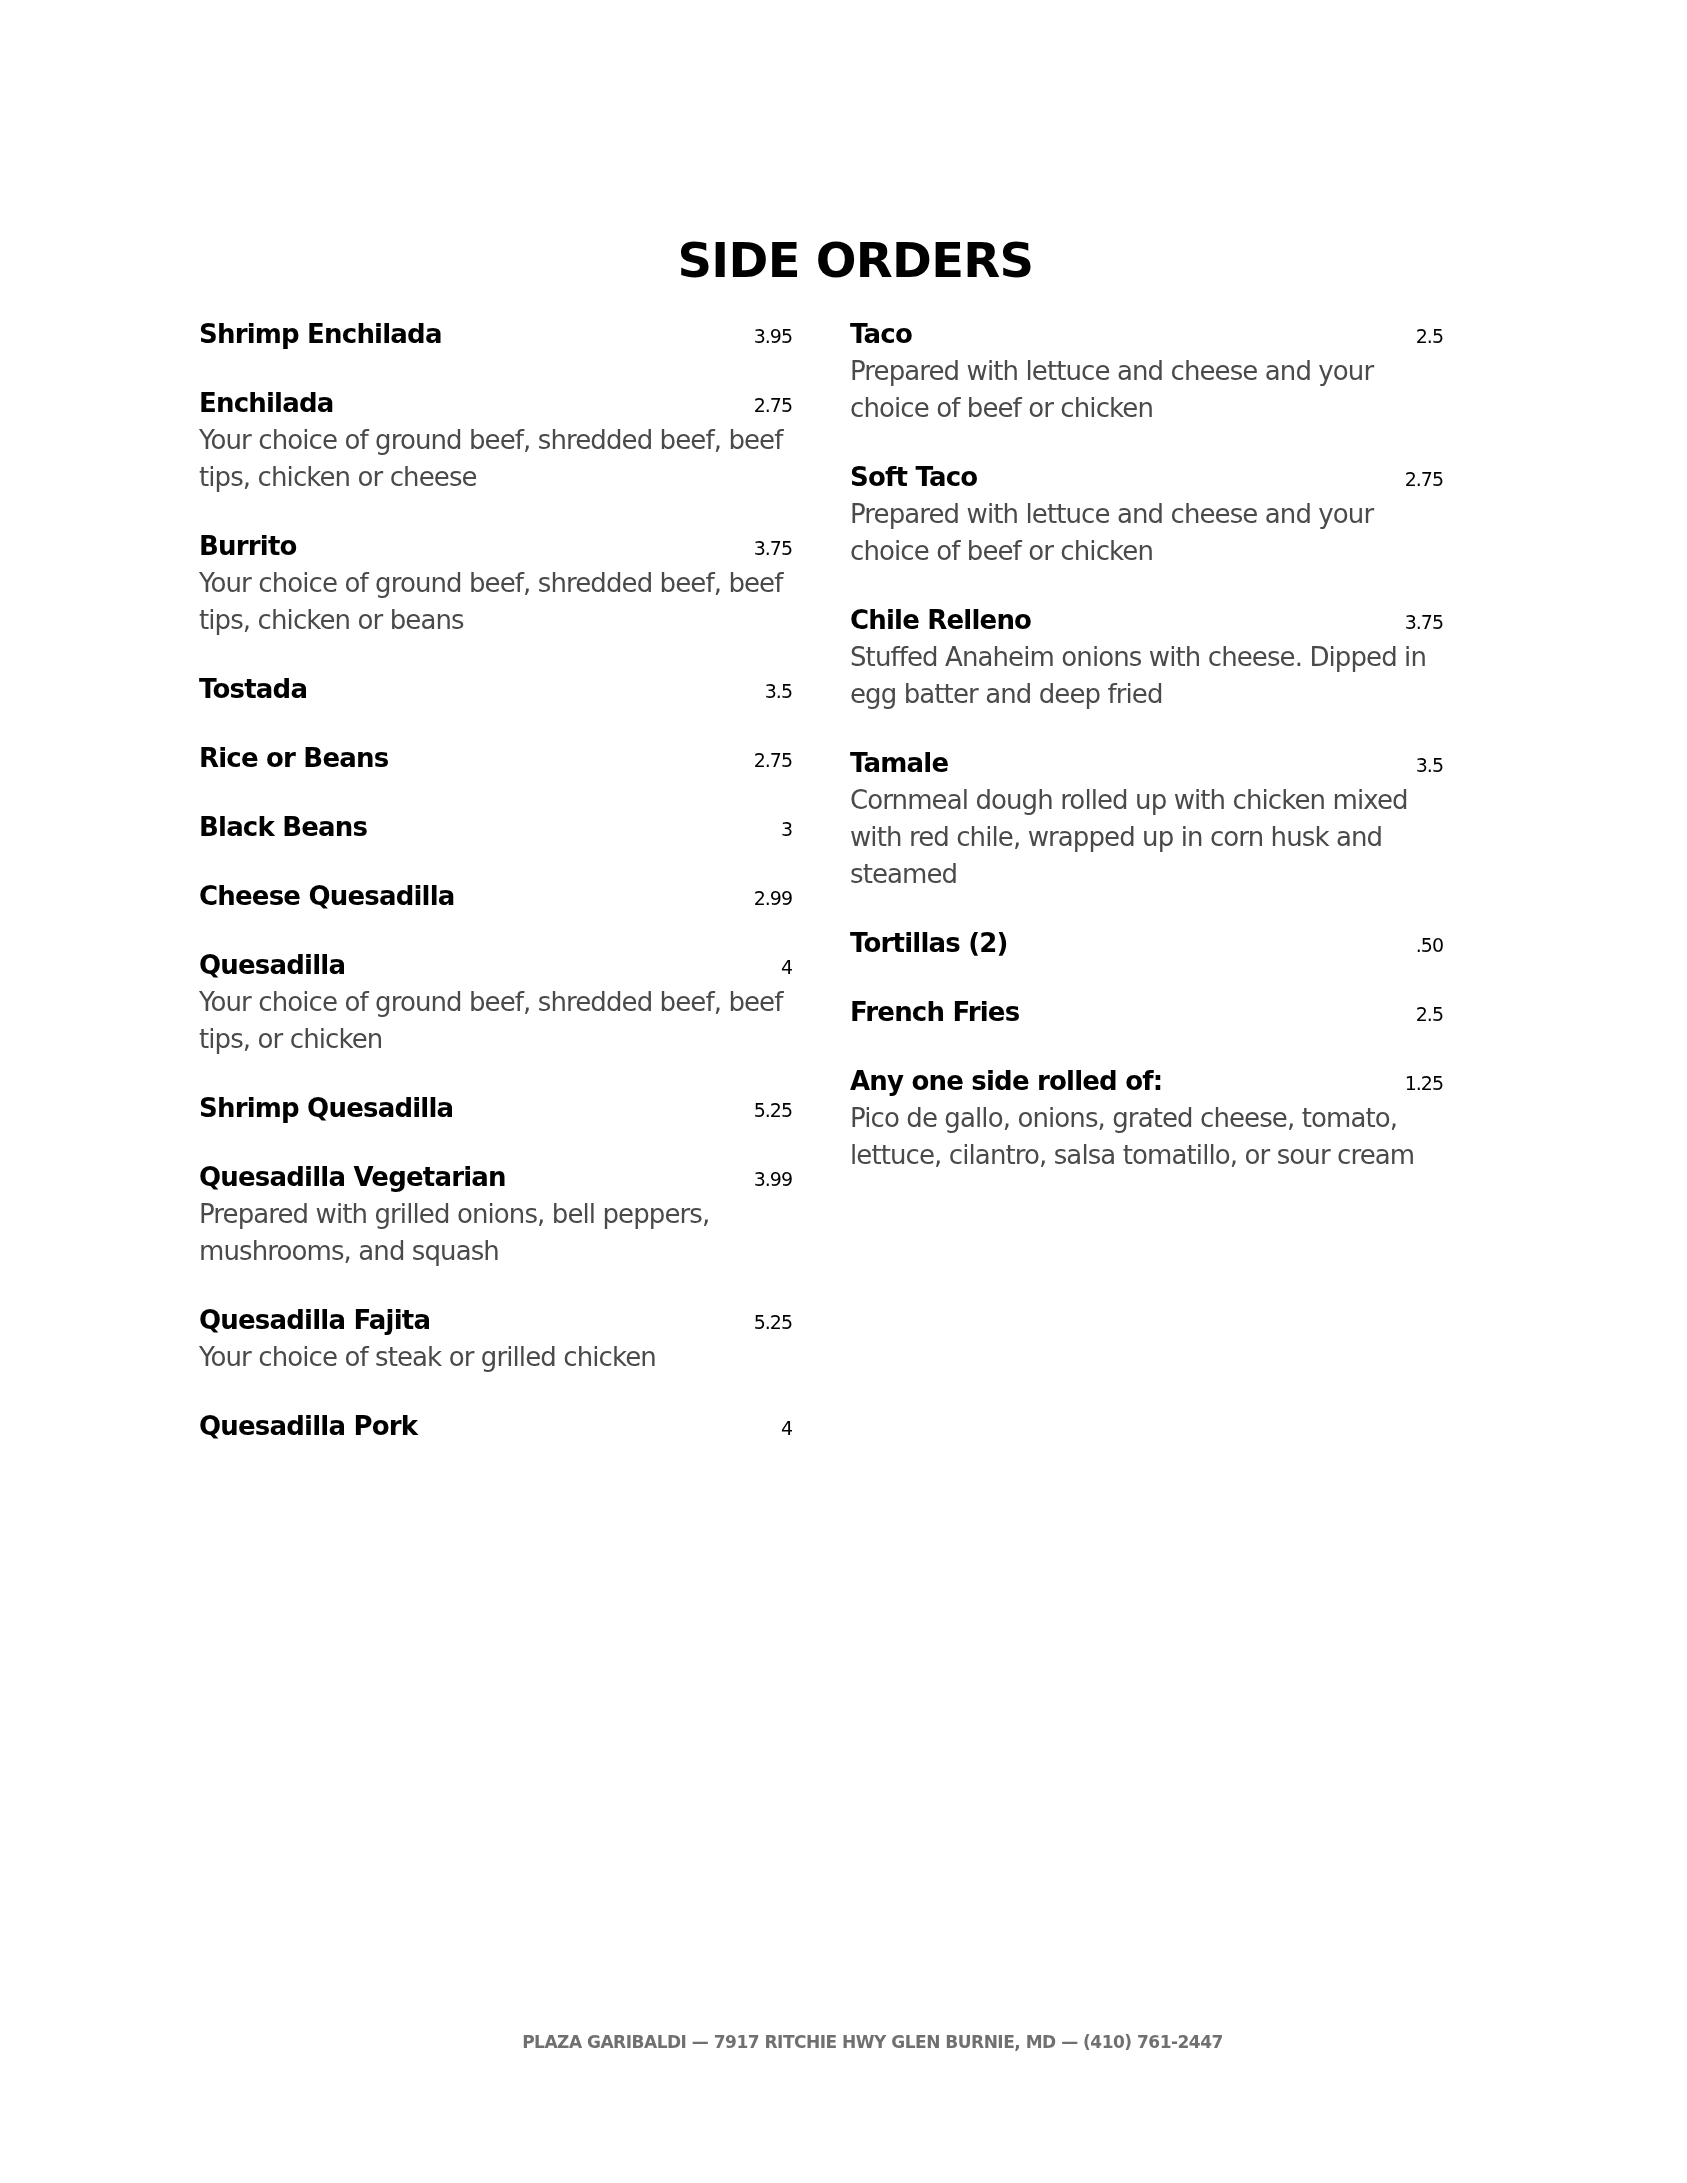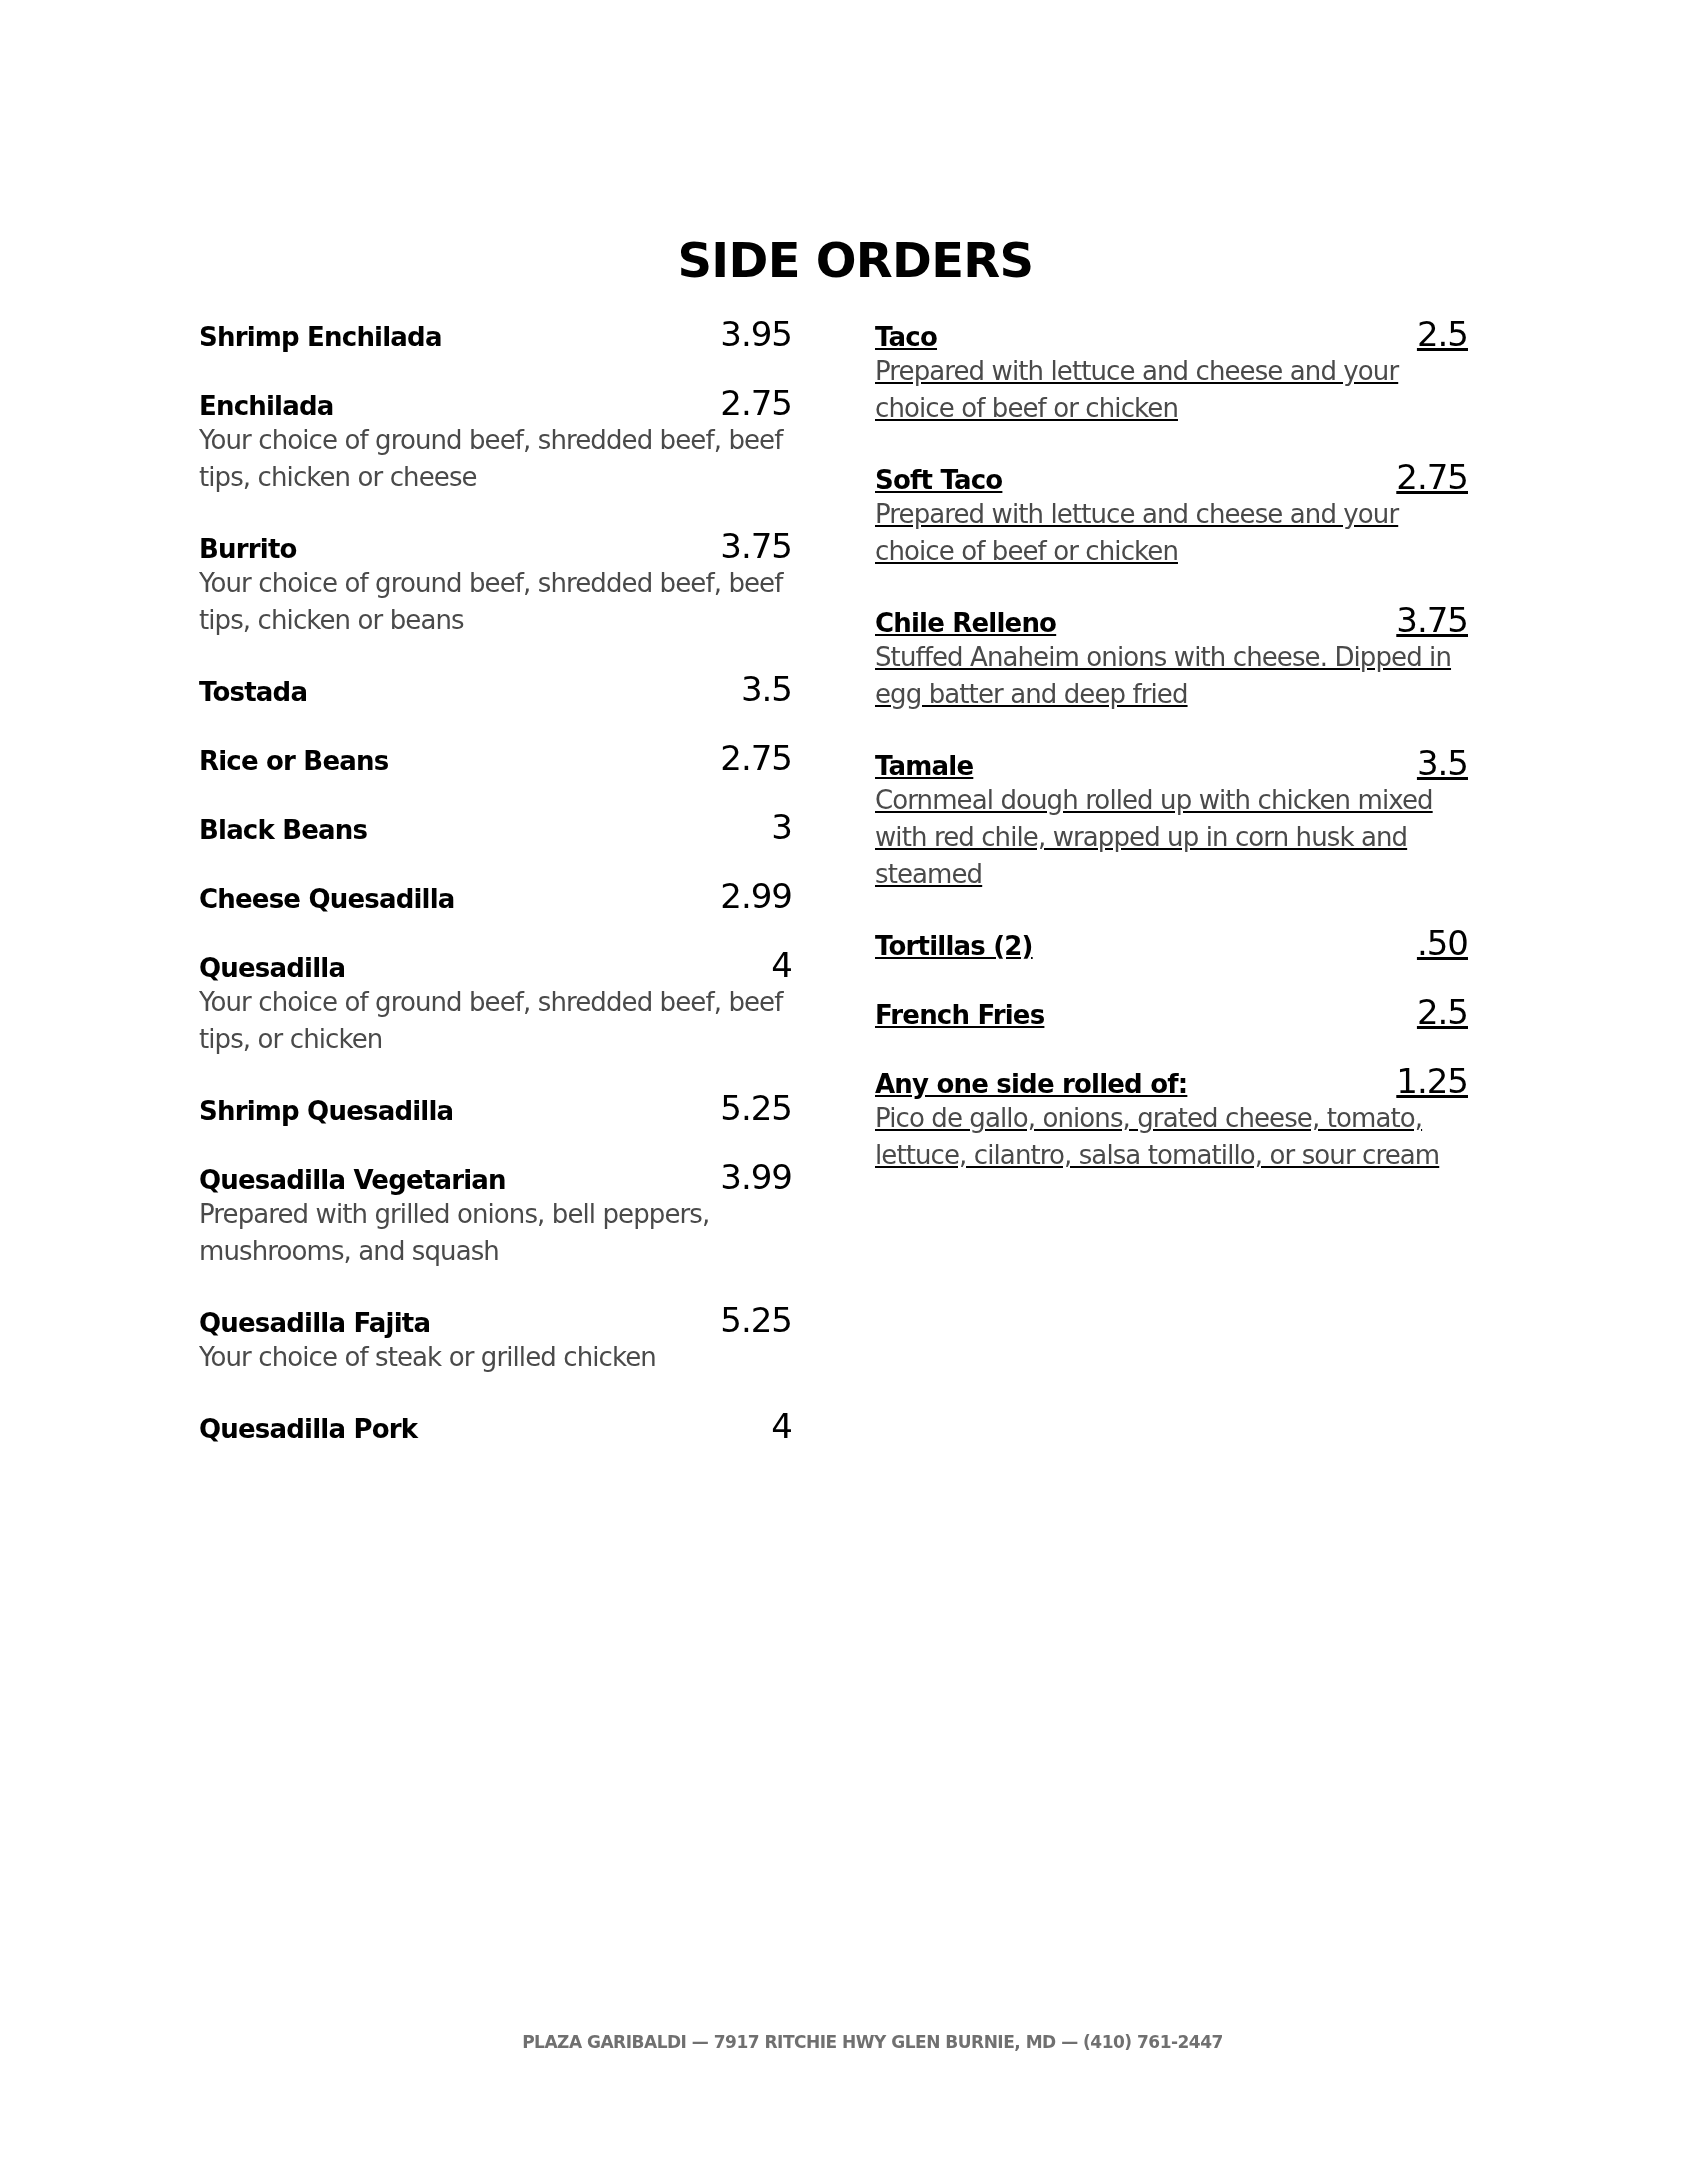--- a/index.html
+++ b/index.html
@@ -27,42 +27,42 @@
       letter-spacing: -0.7px;
       line-height: 60px;
       color: #000;
     }
     .column {
       position: absolute;
       top: 316px;
       width: 593px;
     }
     .col-left { left: 199px; }
-    .col-right { left: 875px; text-decoration: underline; }
+    .col-right { left: 850px; }
     .item {
       margin-bottom: 32px;
     }
     .item-head {
       display: flex;
       justify-content: space-between;
       align-items: baseline;
       height: 37px;
       line-height: 37px;
       gap: 12px;
     }
     .item-name {
       font-family: "DejaVu Sans", sans-serif;
       font-weight: bold;
       font-size: 26px;
       letter-spacing: -0.8px;
       color: #000;
     }
     .item-price {
       font-family: "DejaVu Sans", sans-serif;
-      font-size: 34px;
+      font-size: 19px;
       letter-spacing: -1px;
       color: #000;
     }
     .item-desc {
       font-family: "DejaVu Sans", sans-serif;
       font-size: 26px;
       letter-spacing: -0.9px;
       line-height: 37px;
       color: #4a4a4a;
     }

